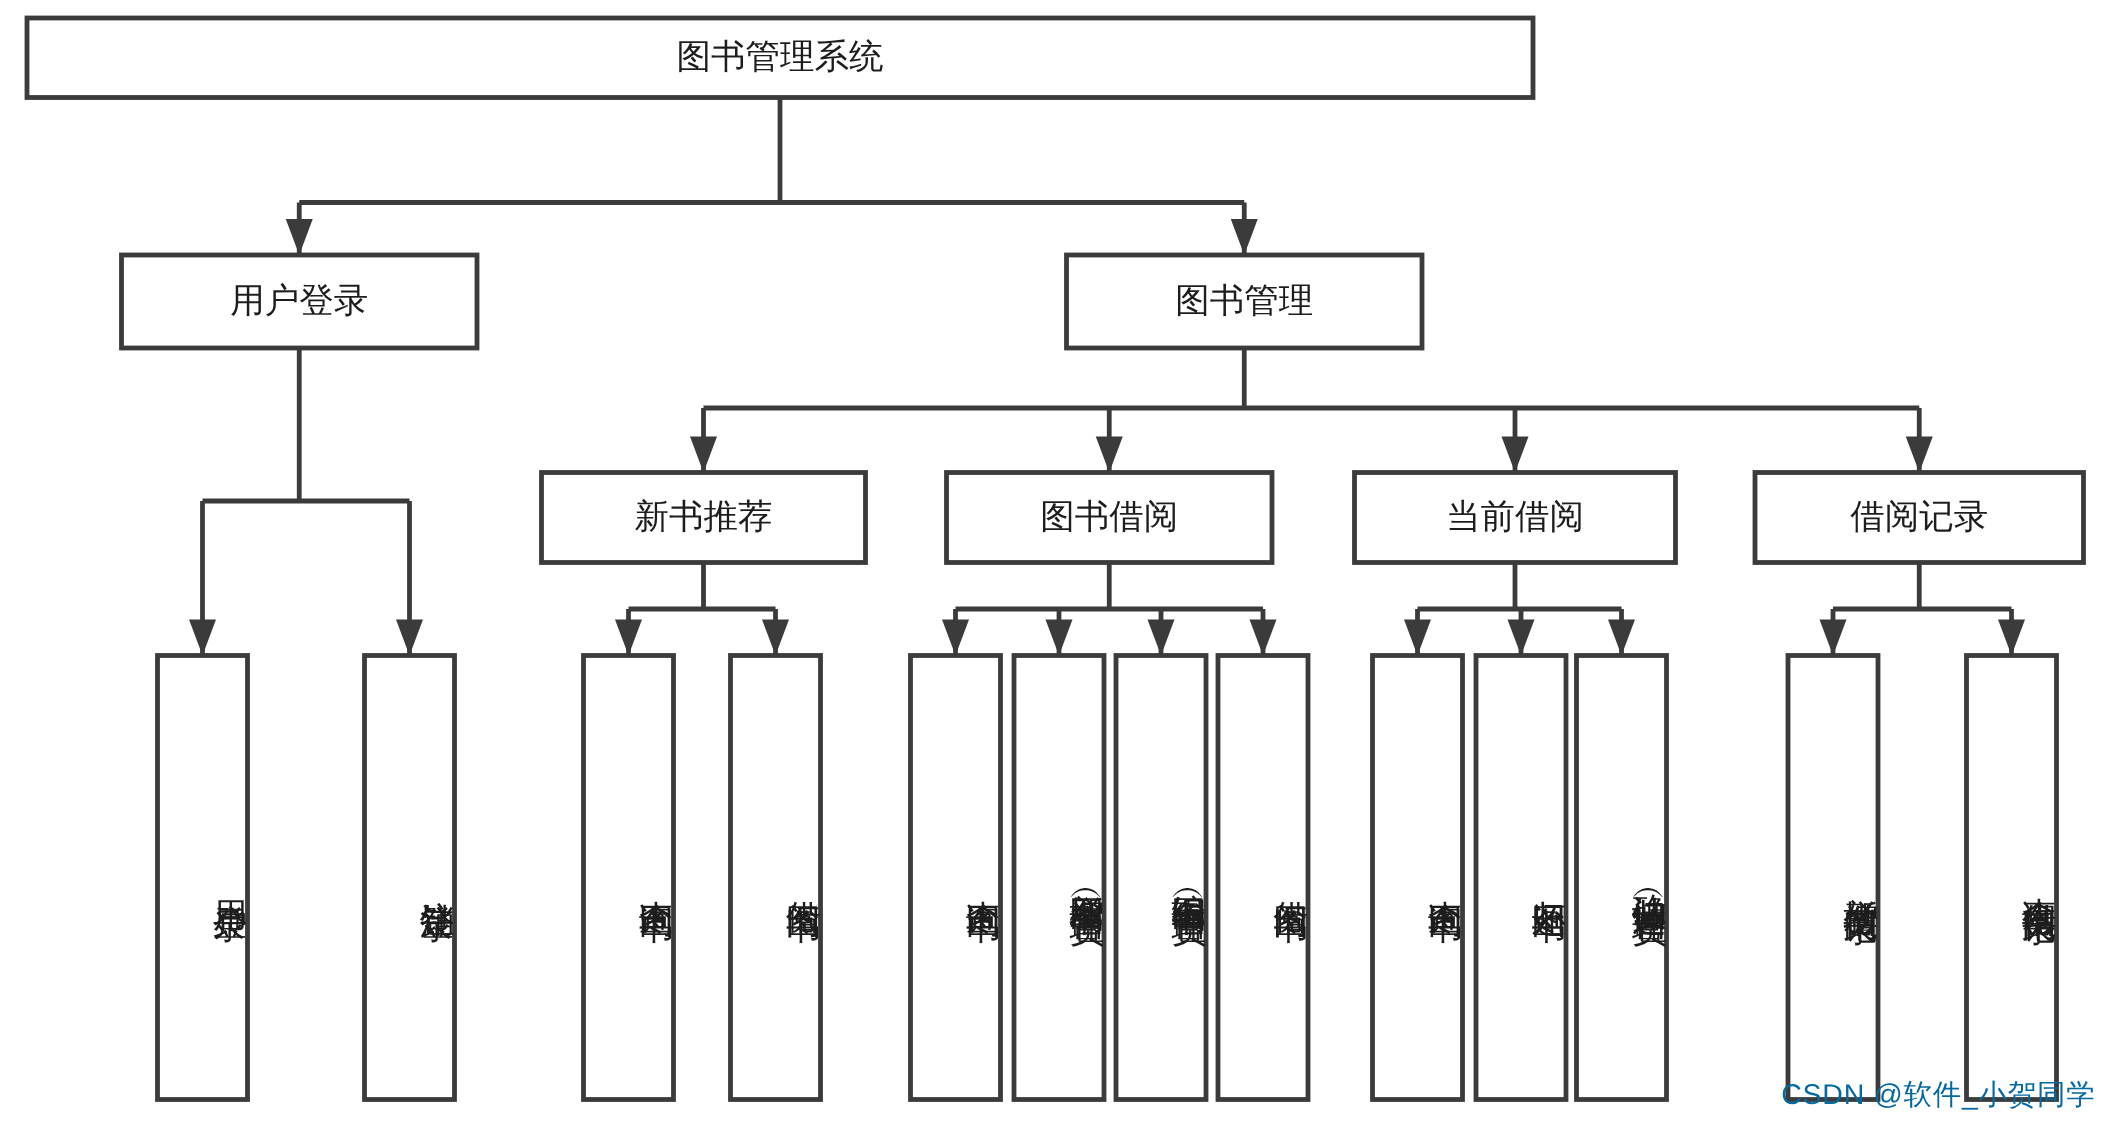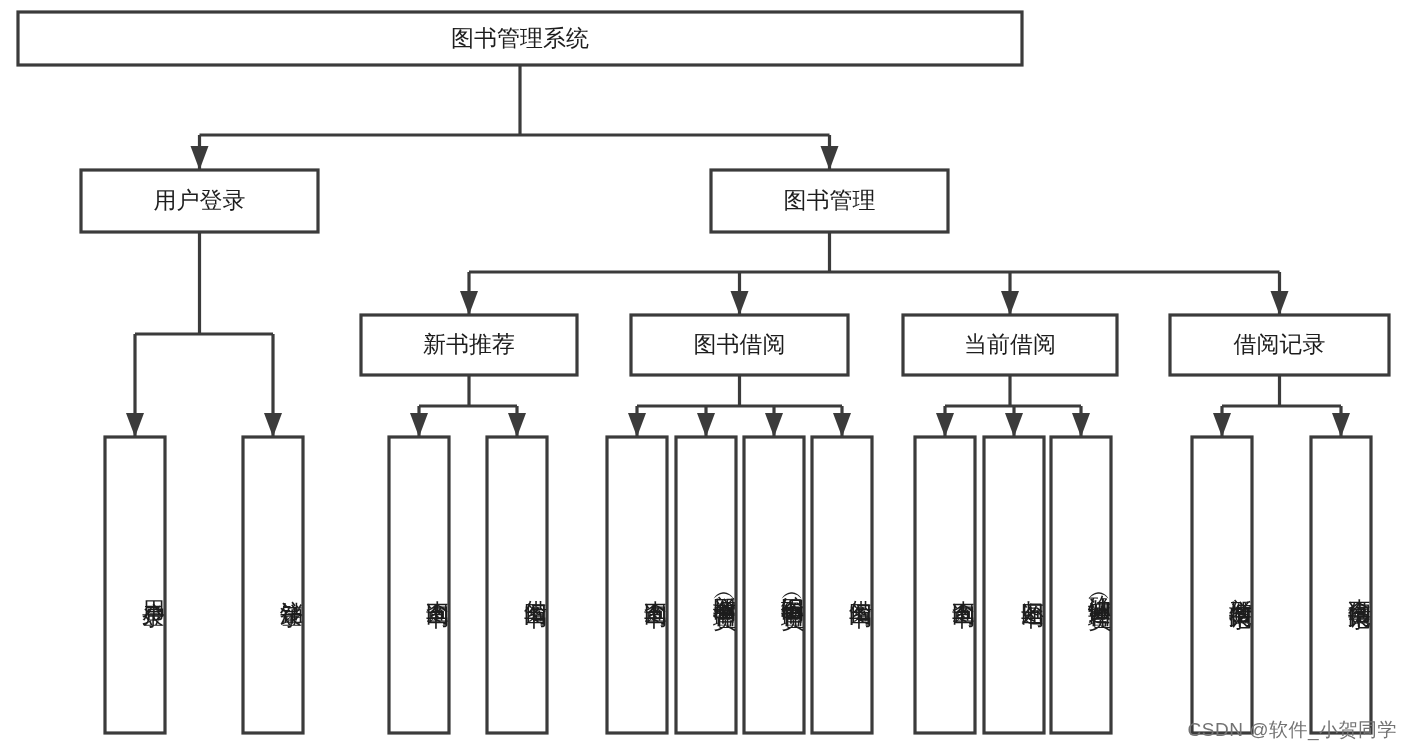--- a/index.html
+++ b/index.html
@@ -64,21 +64,21 @@
     justify-content: center;
     pointer-events: none;
     user-select: none;
   }
   .watermark {
     position: absolute;
     right: 8px;
     bottom: 4px;
     font-family: "Liberation Sans", "DejaVu Sans", sans-serif;
     font-size: 19px;
-    color: #737373;
+    color: #0369a1;
     letter-spacing: 0.5px;
     white-space: nowrap;
   }
 </style>
 </head>
 <body>
 
 <div id="diagram-root">
 
   <svg class="diagram-canvas" viewBox="0 0 1405 747">

